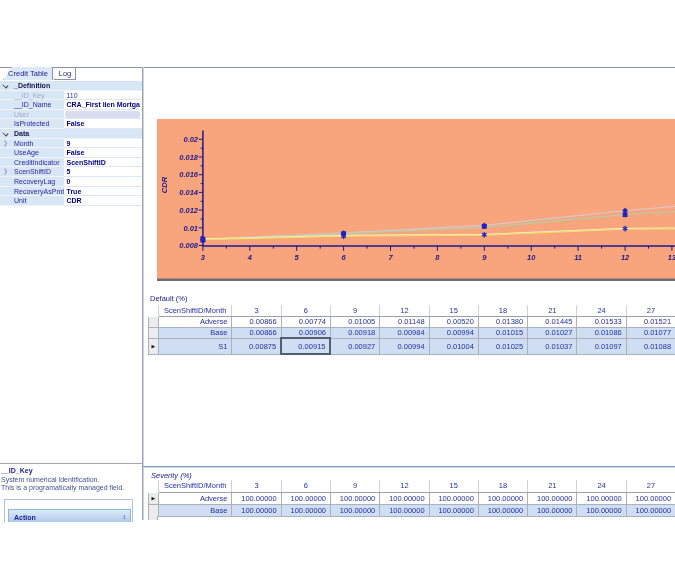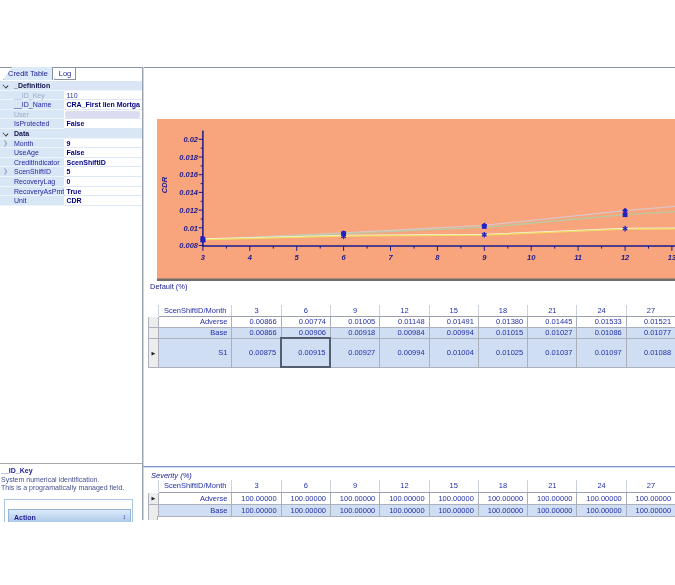--- a/index.html
+++ b/index.html
@@ -233,21 +233,21 @@
           <line x1="2.3" y1="-1.4" x2="-2.3" y2="1.4"></line>
         </g>
     <g transform="translate(468.1,109.6)">
           <line x1="0" y1="-2.8" x2="0" y2="2.8"></line>
           <line x1="-2.3" y1="-1.4" x2="2.3" y2="1.4"></line>
           <line x1="2.3" y1="-1.4" x2="-2.3" y2="1.4"></line>
         </g>
   </g>
 </svg>
 
-<div class="abs dlabel" style="left:150px; top:282px;">Default (%)</div>
+<div class="abs dlabel" style="left:150px; top:294px;">Default (%)</div>
 <table class="grid" style="left:148px; top:305px; width:527px;">
   <colgroup>
         <col style="width:10px">
         <col style="width:73.4px">
         <col style="width:49.3px">
         <col style="width:49.3px">
         <col style="width:49.3px">
         <col style="width:49.3px">
         <col style="width:49.3px">
         <col style="width:49.3px">
@@ -269,40 +269,40 @@
           <td class="hdr">24</td>
           <td class="hdr">27</td>
         </tr>
   <tr style="height:11px">
           <td class="gut"></td>
           <td>Adverse</td>
           <td>0.00866</td>
           <td>0.00774</td>
           <td>0.01005</td>
           <td>0.01148</td>
-          <td>0.01491</td>
+          <td>0.00520</td>
           <td>0.01380</td>
           <td>0.01445</td>
           <td>0.01533</td>
           <td>0.01521</td>
         </tr>
   <tr style="height:11px" class="blue">
           <td class="gut"></td>
           <td>Base</td>
           <td>0.00866</td>
           <td>0.00906</td>
           <td>0.00918</td>
           <td>0.00984</td>
           <td>0.00994</td>
           <td>0.01015</td>
           <td>0.01027</td>
           <td>0.01086</td>
           <td>0.01077</td>
         </tr>
-  <tr style="height:29px" class="blue">
+  <tr style="height:16px" class="blue">
           <td class="gut" style="color:#222;font-size:5px;">▶</td>
           <td>S1</td>
           <td>0.00875</td>
           <td style="border:2px solid #555e6e;">0.00915</td>
           <td>0.00927</td>
           <td>0.00994</td>
           <td>0.01004</td>
           <td>0.01025</td>
           <td>0.01037</td>
           <td>0.01097</td>

